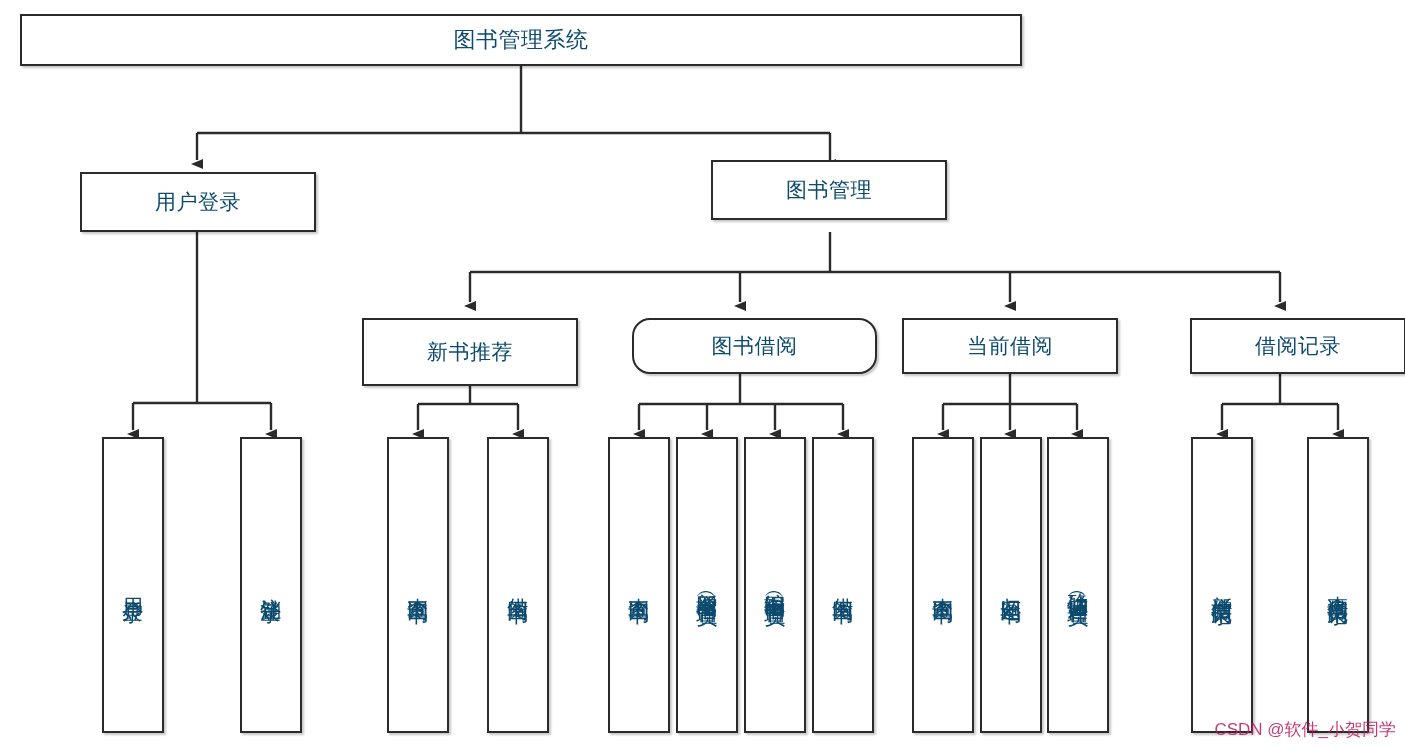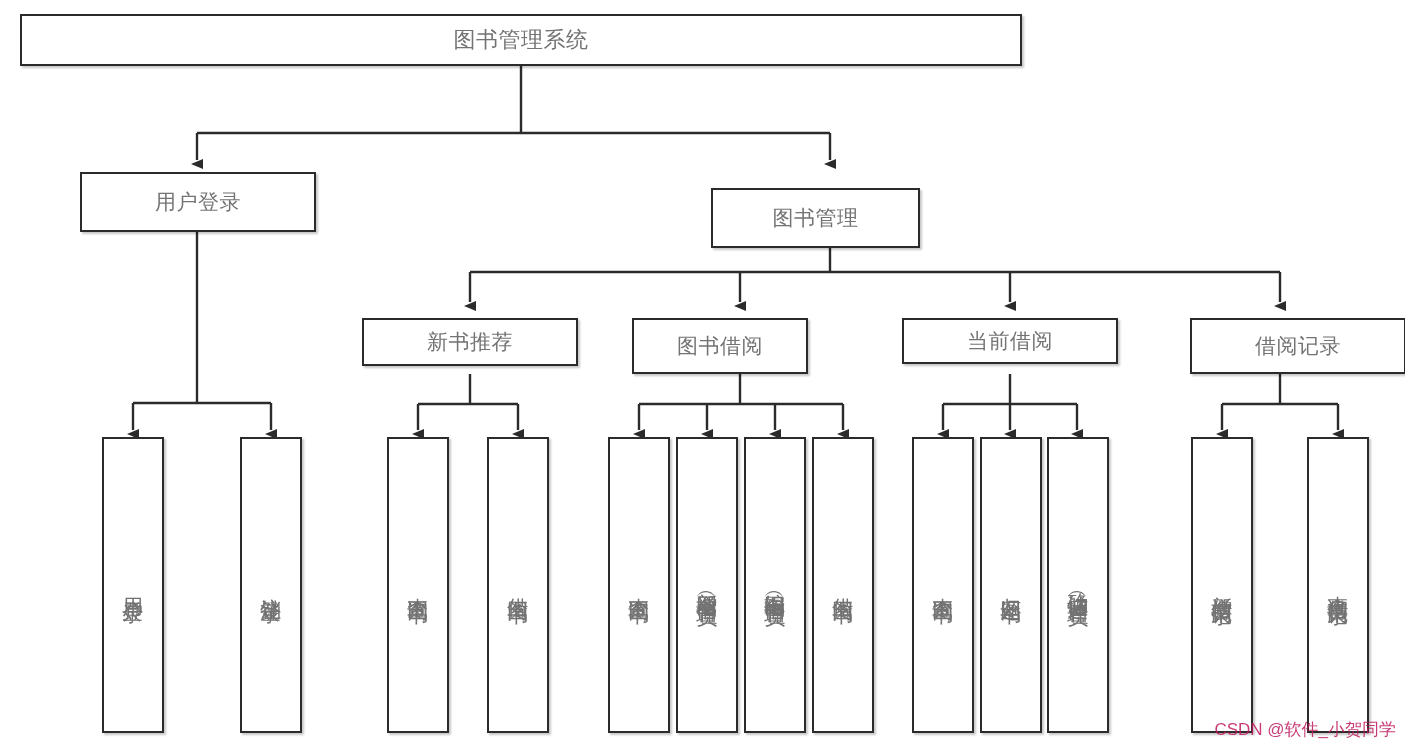--- a/index.html
+++ b/index.html
@@ -27,21 +27,21 @@
   }
   .node {
     position: absolute;
     box-sizing: border-box;
     background: #ffffff;
     border: 2px solid #2b2b2b;
     box-shadow: 2px 2px 2px rgba(0,0,0,0.22);
     display: flex;
     align-items: center;
     justify-content: center;
-    color: #737373;
+    color: #0c4a6e;
   }
   .node .label {
     font-size: 21px;
     line-height: 1.15;
     letter-spacing: 0.5px;
     white-space: nowrap;
     text-align: center;
   }
   .node.root .label { font-size: 22px; }
   .node.leaf {
@@ -123,31 +123,31 @@
     </g>
   </svg>
 
   <div class="node root" style="left:20px; top:14px; width:1002px; height:52px;">
     <span class="label">图书管理系统</span>
   </div>
 
   <div class="node" style="left:80px; top:172px; width:236px; height:60px;">
     <span class="label">用户登录</span>
   </div>
-  <div class="node" style="left:711px; top:188px; width:209px; height:60px;">
+  <div class="node" style="left:711px; top:160px; width:236px; height:60px;">
     <span class="label">图书管理</span>
   </div>
 
-  <div class="node" style="left:362px; top:318px; width:216px; height:48px;">
+  <div class="node" style="left:362px; top:318px; width:216px; height:68px;">
     <span class="label">新书推荐</span>
   </div>
-  <div class="node" style="left:632px; top:318px; width:176px; height:56px;">
+  <div class="node" style="left:632px; top:318px; width:245px; height:56px;border-radius:18px;">
     <span class="label">图书借阅</span>
   </div>
-  <div class="node" style="left:902px; top:318px; width:216px; height:46px;">
+  <div class="node" style="left:902px; top:318px; width:216px; height:56px;">
     <span class="label">当前借阅</span>
   </div>
   <div class="node" style="left:1172px; top:318px; width:216px; height:56px;margin-left:18px;">
     <span class="label">借阅记录</span>
   </div>
 
   <div class="node leaf" style="left:102px; top:437px; width:62px; height:296px;">
     <span class="label">用户登录</span>
   </div>
   <div class="node leaf" style="left:240px; top:437px; width:62px; height:296px;">

